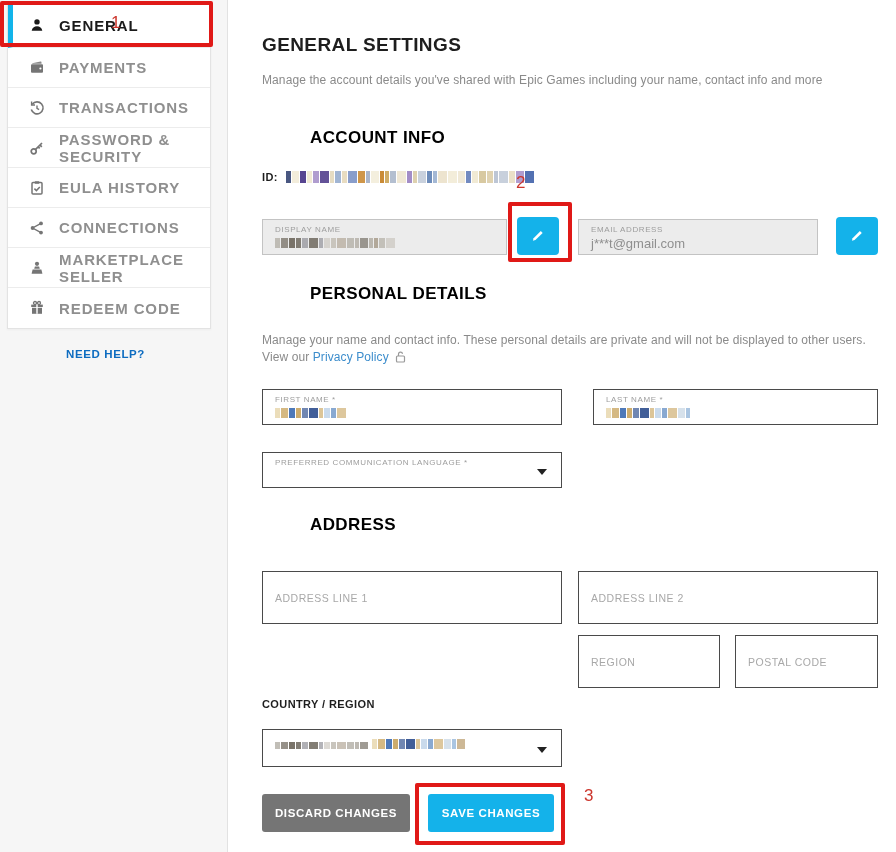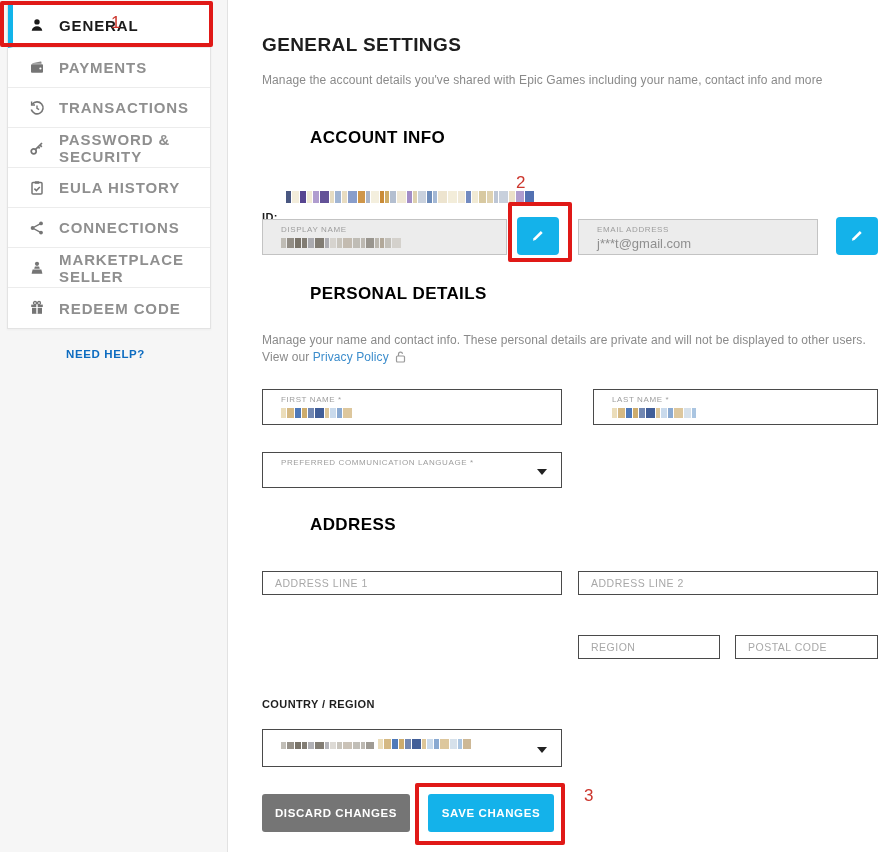--- a/index.html
+++ b/index.html
@@ -21,31 +21,31 @@
   
   .main{position:absolute;left:228px;top:0;width:668px;height:852px;background:#fff;}
   .h1{position:absolute;left:34px;top:34px;font-size:19px;font-weight:700;letter-spacing:.4px;color:#1e1e1e;}
   .subtitle{position:absolute;left:34px;top:73px;font-size:12px;color:#8a8a8a;white-space:nowrap;letter-spacing:.1px;}
   .h2{position:absolute;left:34px;font-size:17px;font-weight:700;letter-spacing:.4px;color:#000000;margin-left:48px;}
   .desc{position:absolute;left:34px;top:320px;width:620px;font-size:12px;color:#8a8a8a;line-height:17px;letter-spacing:.1px;}
   .link{color:#3c8dcc;text-decoration:none;cursor:pointer;}
   .lock-icon{display:inline-block;vertical-align:-2px;margin-left:6px;}
 
   
-  .f{position:absolute;height:36px;border:1px solid #4a4a4a;background:#fff;padding:5px 18px 0;}
+  .f{position:absolute;height:36px;border:1px solid #4a4a4a;background:#fff;padding:5px 12px 0;}
   .f .lbl{display:block;font-size:8px;letter-spacing:.6px;color:#9d9d9d;font-weight:400;}
   .f.disabled{background:#ececec;border-color:#c3c3c3;}
   .f .val{display:block;font-size:13px;color:#555;margin-top:2px;}
   .f .val.dim{color:#8f8f8f;}
   .sel .caret{position:absolute;right:14px;top:16px;width:0;height:0;border-left:5px solid transparent;border-right:5px solid transparent;border-top:6px solid #222;}
-  input.pf{position:absolute;height:24px;border:1px solid #4a4a4a;background:#fff;padding:0 12px;font-size:10.5px;letter-spacing:.5px;color:#333;outline:none;}
+  input.pf{position:absolute;height:53px;border:1px solid #4a4a4a;background:#fff;padding:0 12px;font-size:10.5px;letter-spacing:.5px;color:#333;outline:none;}
   input.pf::placeholder{color:#a8a8a8;}
 
   .idrow{position:absolute;left:34px;top:171px;display:flex;align-items:center;gap:8px;}
-  .idrow .idlbl{font-size:11px;font-weight:700;color:#1e1e1e;letter-spacing:.4px;margin-top:40px;}
+  .idrow .idlbl{font-size:11px;font-weight:700;color:#1e1e1e;letter-spacing:.4px;}
 
   .edit-btn{position:absolute;width:42px;height:38px;background:#14b2ea;border:none;border-radius:4px;cursor:pointer;display:flex;align-items:center;justify-content:center;padding:0;}
 
   .country-h{position:absolute;left:34px;top:698px;font-size:11px;font-weight:700;letter-spacing:.4px;color:#1e1e1e;}
 
   .btn{position:absolute;top:794px;height:38px;border:none;border-radius:3px;color:#fff;font-size:11.5px;font-weight:700;letter-spacing:.6px;cursor:pointer;}
   .btn.gray{left:34px;width:148px;background:#757575;}
   .btn.cyan{left:200px;width:126px;background:#14b2ea;}
 
   

